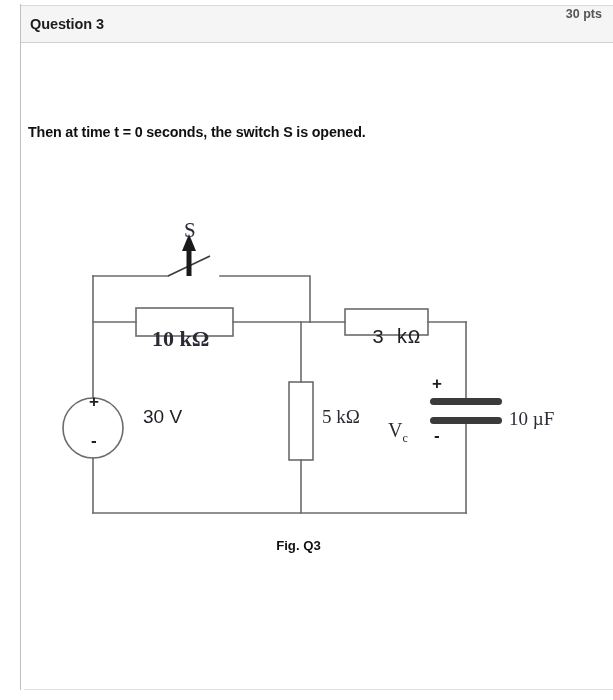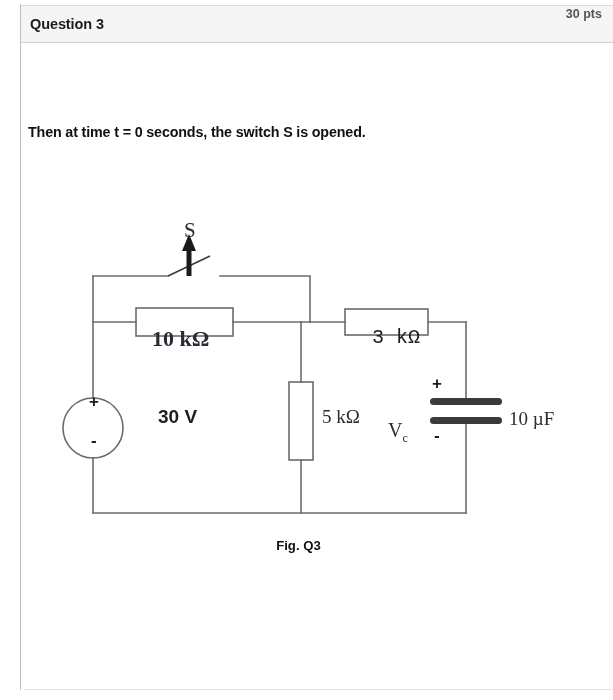--- a/index.html
+++ b/index.html
@@ -102,21 +102,21 @@
     font-family: "Liberation Serif", serif;
     color: #2b2b36;
     white-space: nowrap;
   }
   .lbl-s        { left: 184px; top: 0px;   font-size: 21px; }
   .lbl-10k      { left: 152px; top: 108px; font-size: 22px; font-weight: bold; }
   .lbl-3k       { left: 365px; top: 108px; font-size: 20px;
                   font-family: Liberation Mono, monospace; color: #1d1d25; margin-left: 7px; }
   .lbl-30v      { left: 143px; top: 188px; font-size: 19px;
                   font-family: "Liberation Sans", sans-serif; color: #1d1d25;
-                  font-weight: 700; margin-left: 15px; }
+                  font-weight: 400; }
   .lbl-15k      { left: 322px; top: 188px; font-size: 19px; }
   .lbl-vc       { left: 388px; top: 189px; font-size: 20px; margin-top: 12px; }
   .lbl-vc sub   { font-size: 12px; }
   .lbl-10uf     { left: 509px; top: 190px; font-size: 19px; }
   .sign {
     position: absolute;
     font-family: "Liberation Sans", sans-serif;
     color: #1d1d25;
     font-size: 17px;
     font-weight: 600;

